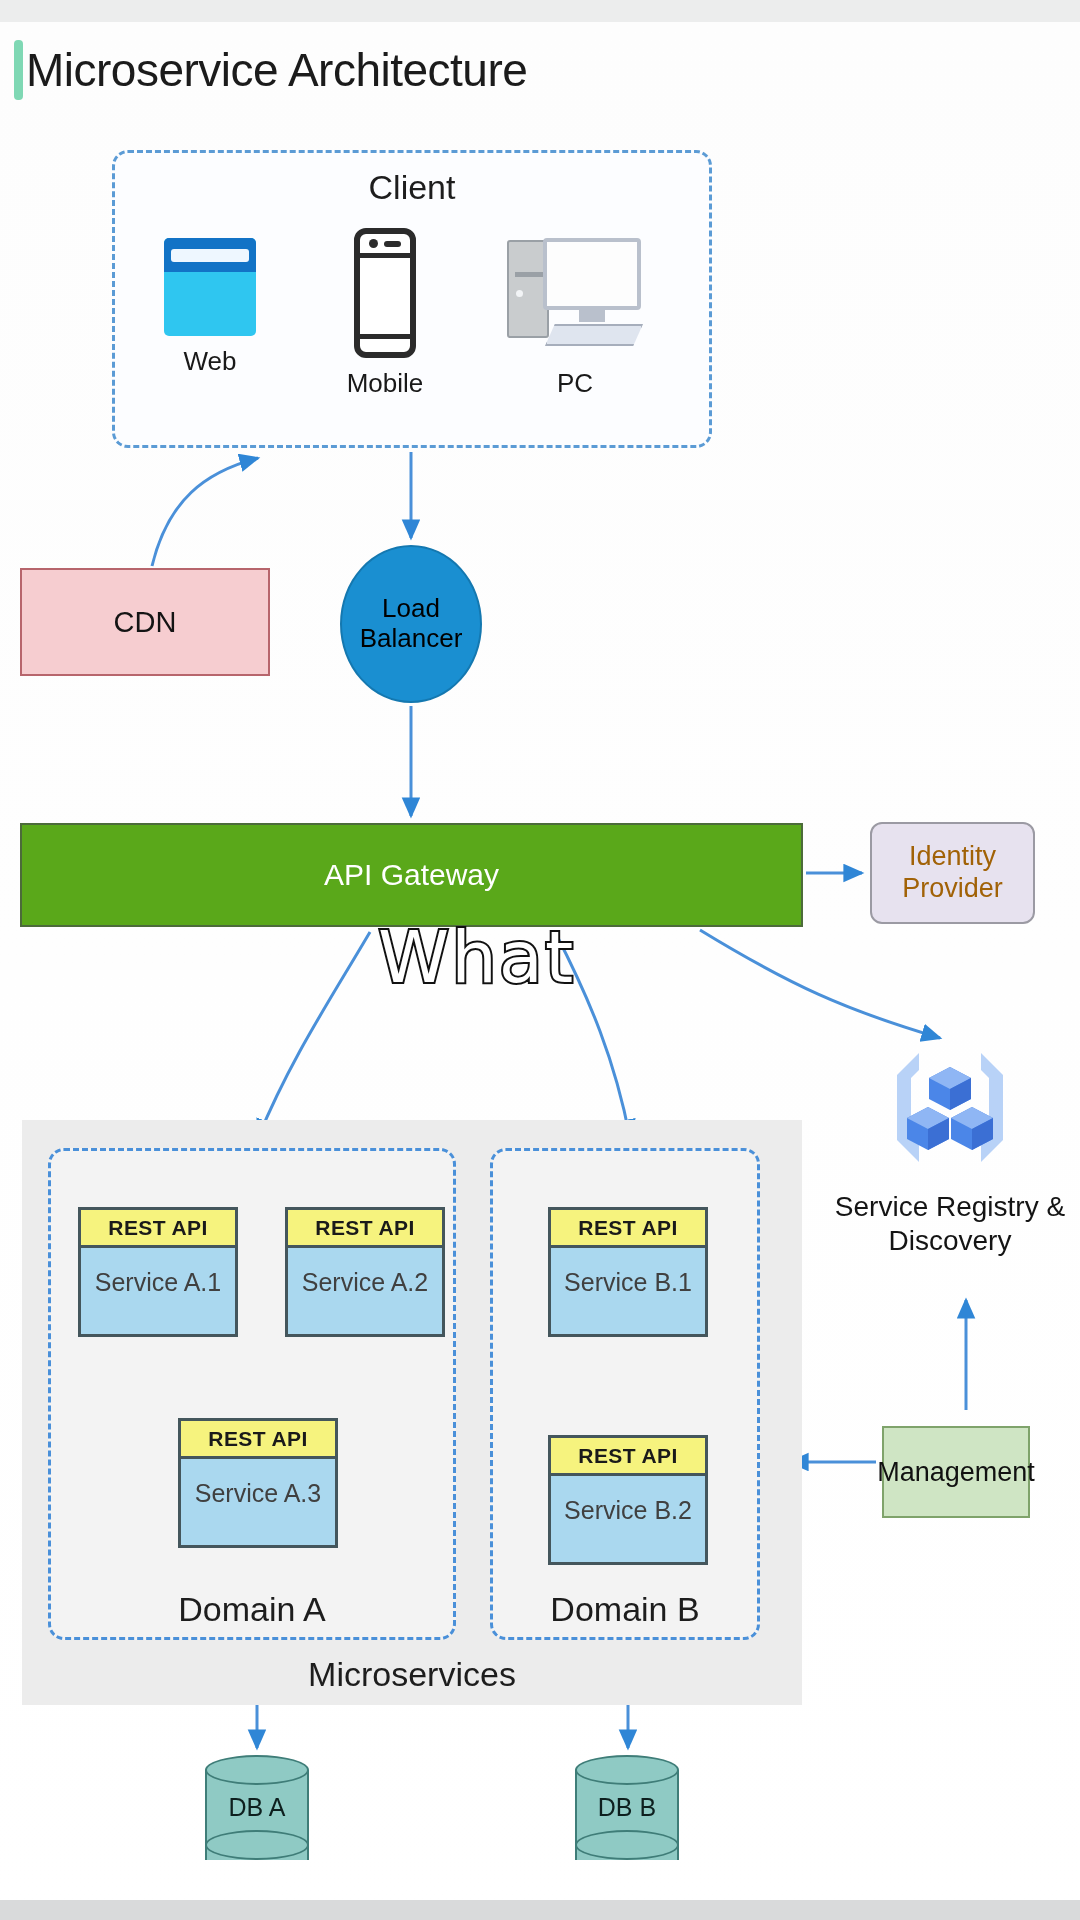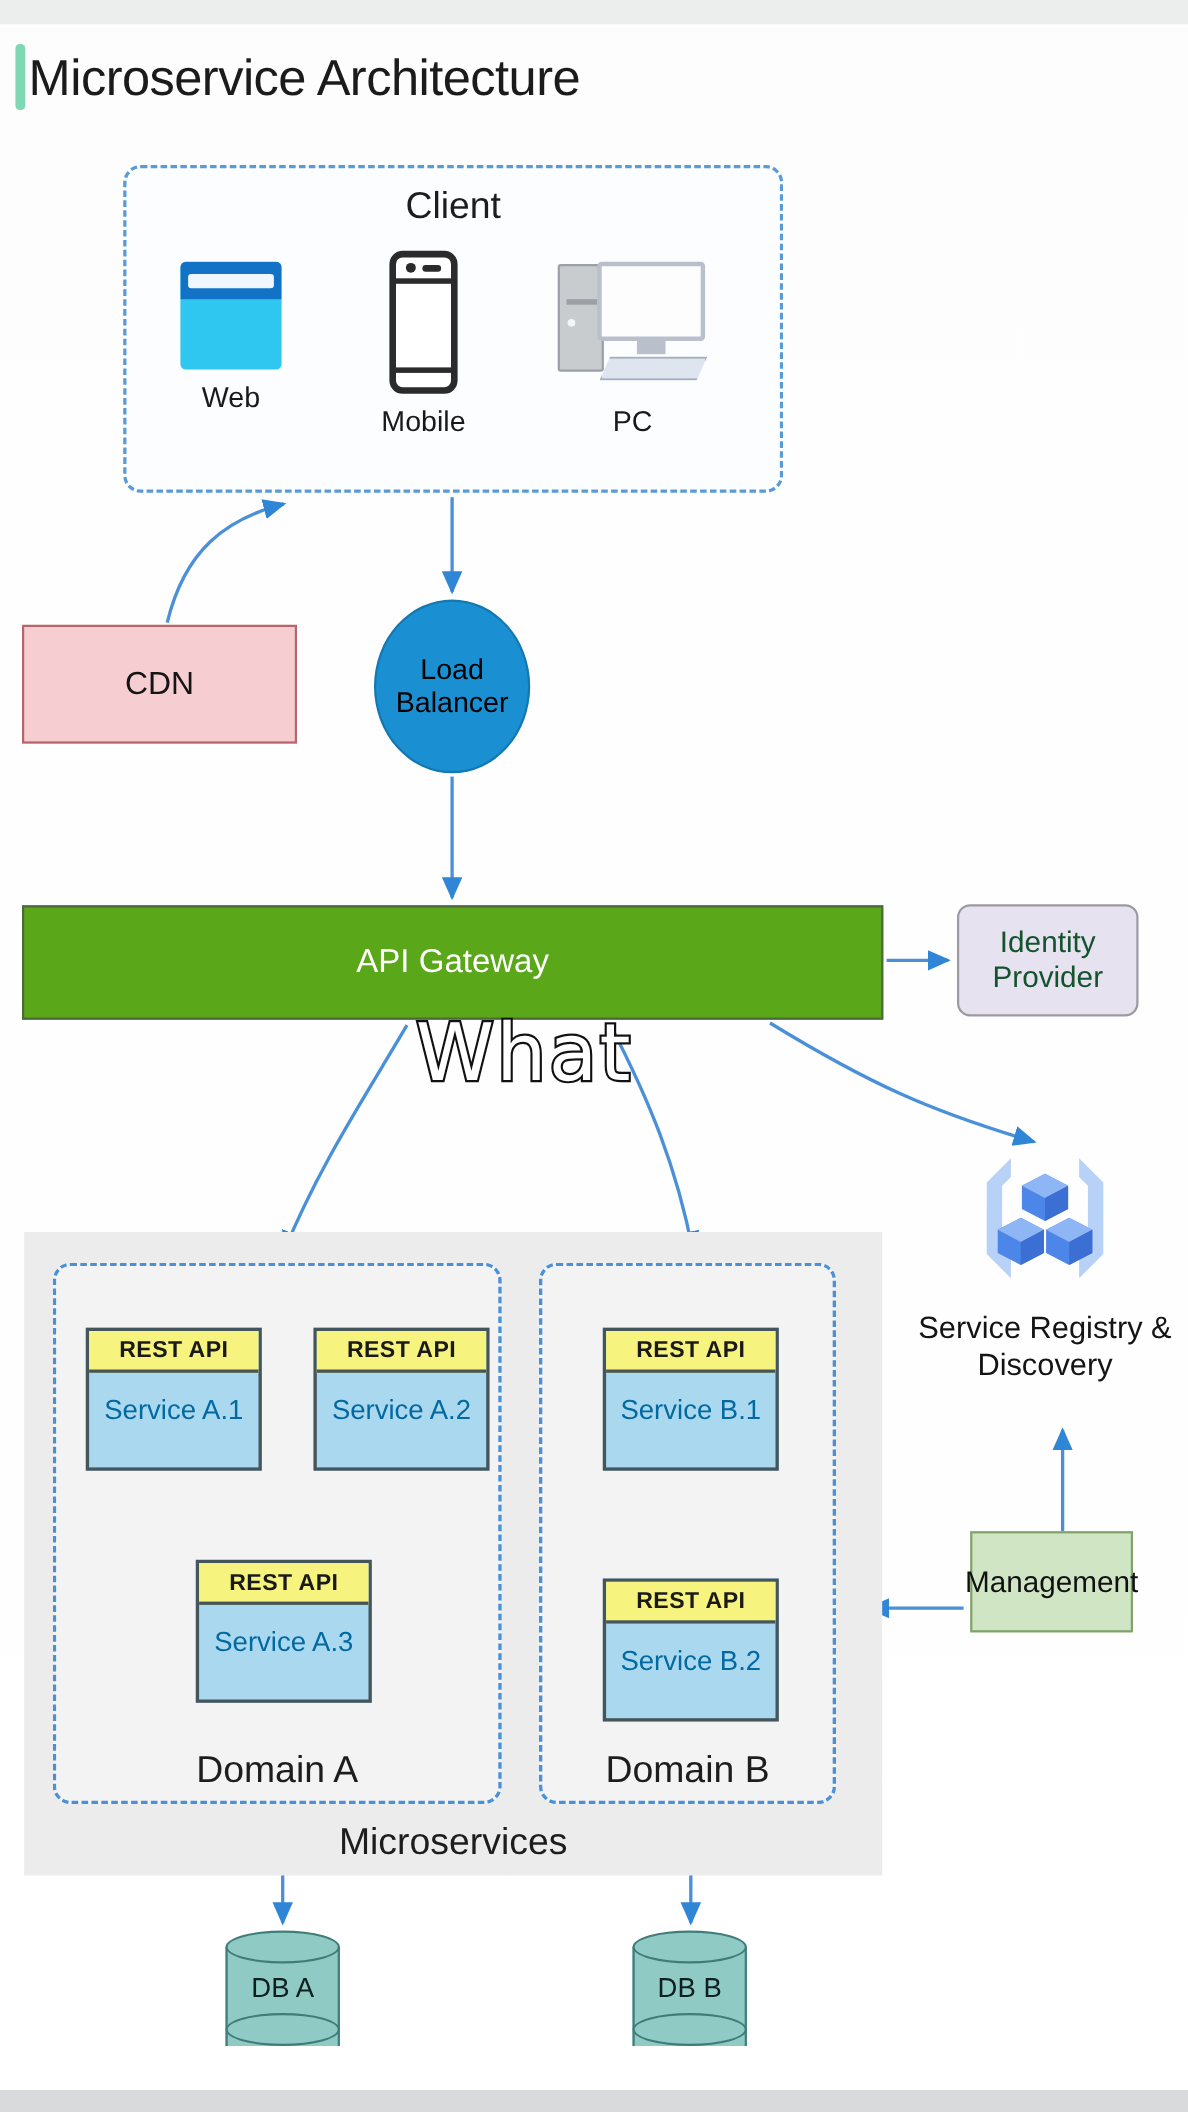--- a/index.html
+++ b/index.html
@@ -87,48 +87,48 @@
   
   #api-gw { position:absolute; left:20px; top:823px; width:783px; height:104px;
             background:#5aa81a; border:2px solid #4c6b3a; }
   #api-gw span { position:absolute; inset:0; display:flex; align-items:center;
                  justify-content:center; color:#ffffff; font-size:30px; }
 
   
   #idp { position:absolute; left:870px; top:822px; width:165px; height:102px;
          background:#e7e2ef; border:2px solid #9b9aa3; border-radius:12px;
          display:flex; align-items:center; justify-content:center; }
-  #idp .t { text-align:center; font-size:27px; color:#14532d; line-height:1.18; }
+  #idp .t { text-align:center; font-size:27px; color:#a16207; line-height:1.18; }
 
   
   #ms-panel { position:absolute; left:22px; top:1120px; width:780px; height:585px;
               background:#ececec; }
   #ms-label { left:22px; top:1655px; width:780px; }
 
   
   #domain-a { left:48px; top:1148px; width:408px; height:492px; border-color:#4a90d9; background:#f3f3f3; }
   #domain-b { left:490px; top:1148px; width:270px; height:492px; border-color:#4a90d9; background:#f3f3f3; }
   #domain-a-label { left:48px; top:1590px; width:408px; }
   #domain-b-label { left:490px; top:1590px; width:270px; }
 
   
   .svc { position:absolute; width:160px; height:130px; border:3px solid #44565c; background:#aad8ef; }
   .svc .hdr { height:38px; background:#f6f37e; border-bottom:3px solid #44565c;
               display:flex; align-items:center; justify-content:center;
               font-size:21px; font-weight:bold; color:#1a1a1a; letter-spacing:0.4px; }
   .svc .body { height:69px; display:flex; align-items:center; justify-content:center;
-               font-size:25px; color:#0369a1; }
+               font-size:25px; color:#404040; }
 
   
   #registry-icon { position:absolute; left:885px; top:1045px; width:130px; height:125px; }
   #registry-label { position:absolute; left:822px; top:1190px; width:256px;
                     text-align:center; font-size:28px; color:#141414; line-height:1.2; }
 
   
-  #mgmt { position:absolute; left:882px; top:1392px; width:148px; height:92px;
+  #mgmt { position:absolute; left:882px; top:1426px; width:148px; height:92px;
           background:#cfe5c4; border:2px solid #7fa36b; border-radius:0;
           display:flex; align-items:center; justify-content:center; }
   #mgmt span { font-size:27px; color:#111; }
 
   
   .db { position:absolute; width:104px; height:118px; }
   .db .cyl-top { position:absolute; left:0; top:0; width:104px; height:30px;
                  background:#8fcac4; border:2px solid #3f7d78; border-radius:50%; z-index:2; }
   .db .cyl-body { position:absolute; left:0; top:15px; width:104px; height:90px;
                   background:#8fcac4; border-left:2px solid #3f7d78; border-right:2px solid #3f7d78; }

